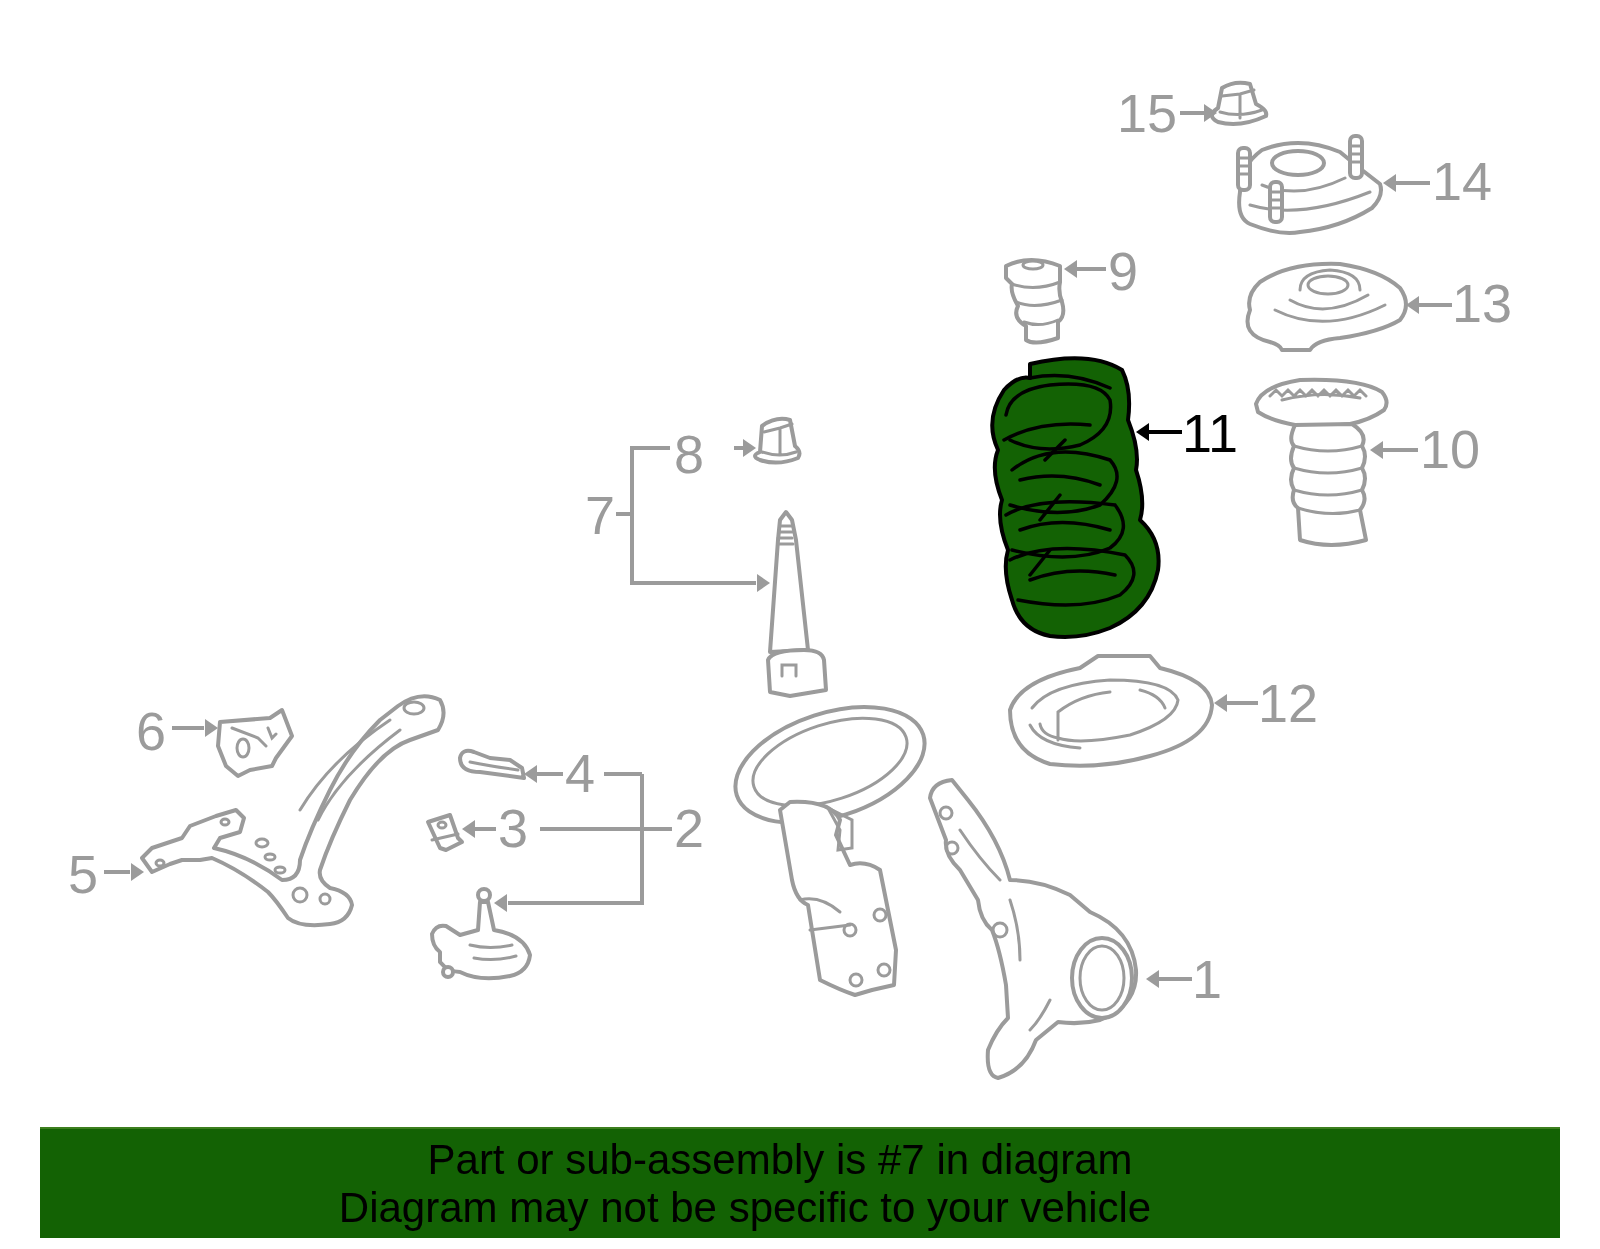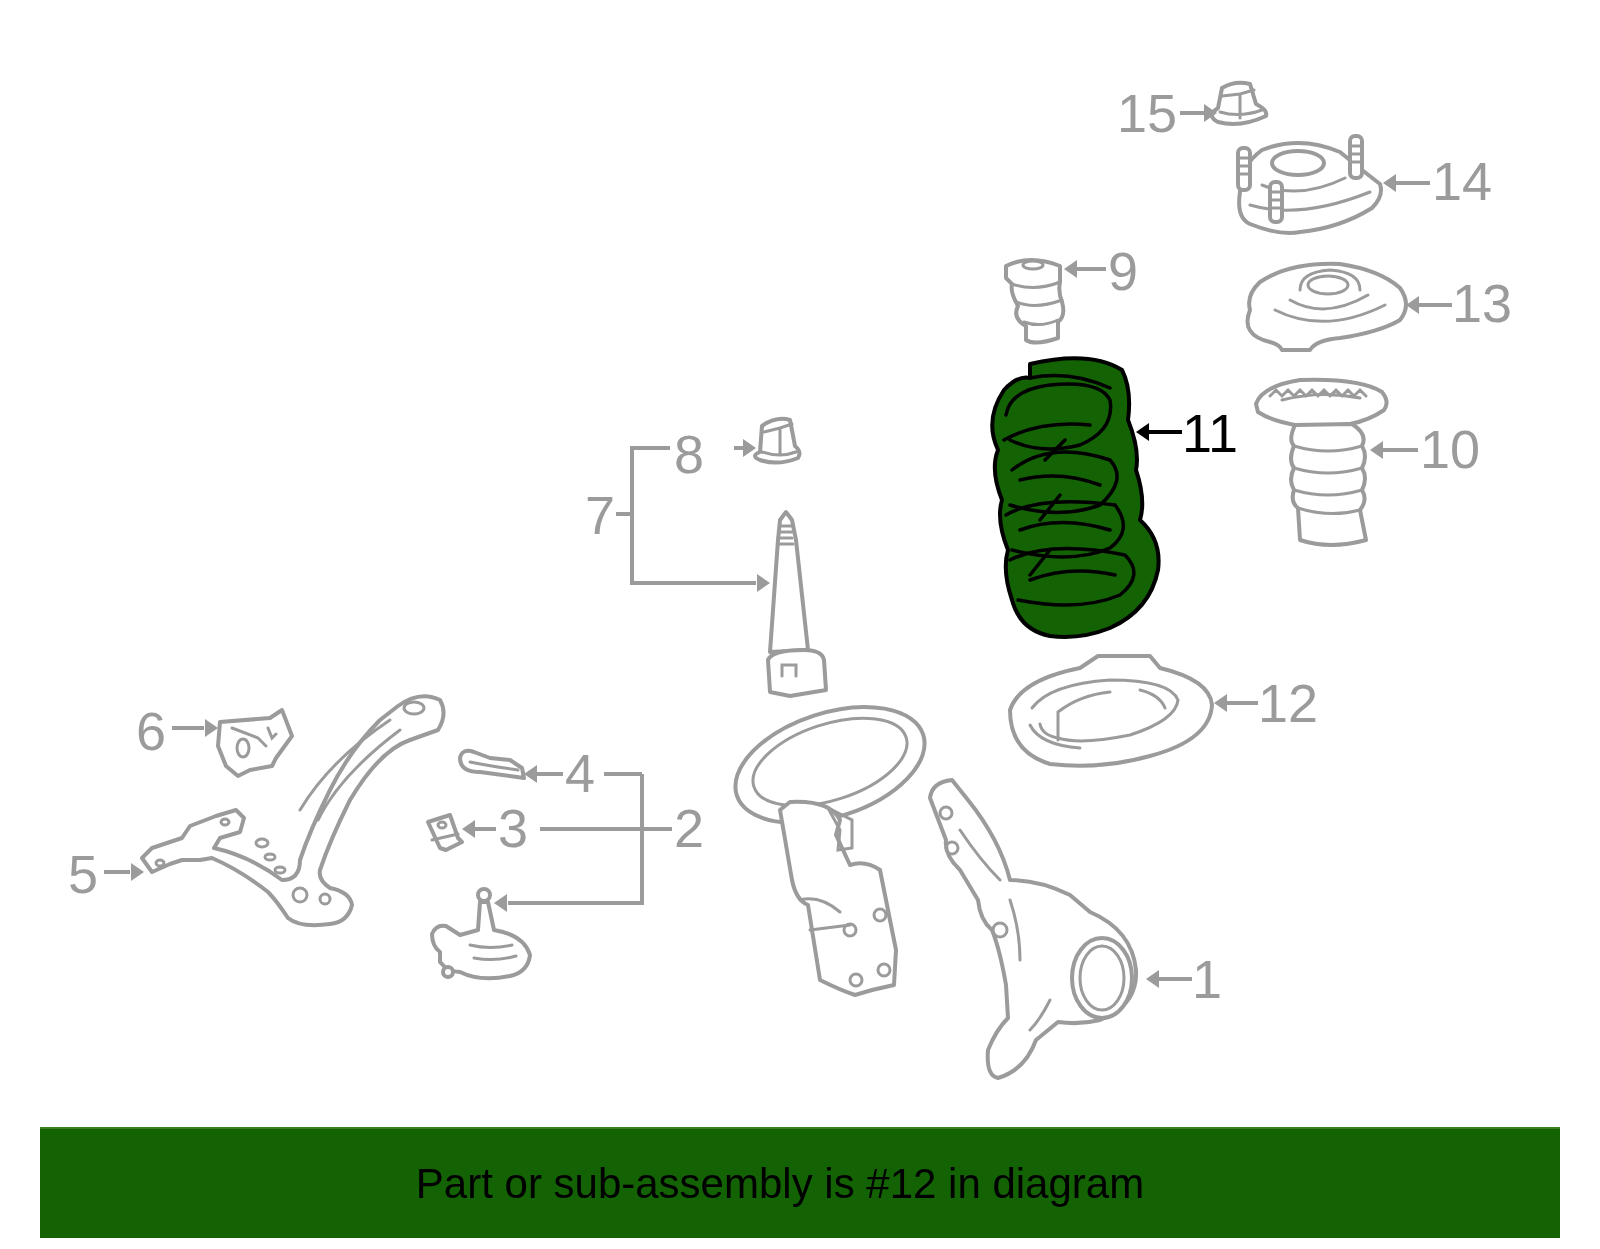--- a/index.html
+++ b/index.html
@@ -211,14 +211,15 @@
     <polygon class="arrowhead" points="462,829 475,820 475,838"></polygon>
     <text class="label" x="498" y="847">3</text>
     <line class="callout" x1="540" y1="829" x2="672" y2="829"></line>
     <text class="label" x="674" y="847">2</text>
     <path class="callout" d="M642,774 L642,903 L508,903"></path>
     <polygon class="arrowhead" points="494,903 507,894 507,912"></polygon>
   </g>
 </svg>
 
 <div id="banner">
-  <div class="line line1">Part or sub-assembly is #12 in diagram</div>
+  <div class="line line1">Part or sub-assembly is #7 in diagram</div>
+  <div class="line line2">Diagram may not be specific to your vehicle</div>
 </div>
 
 </body></html>

